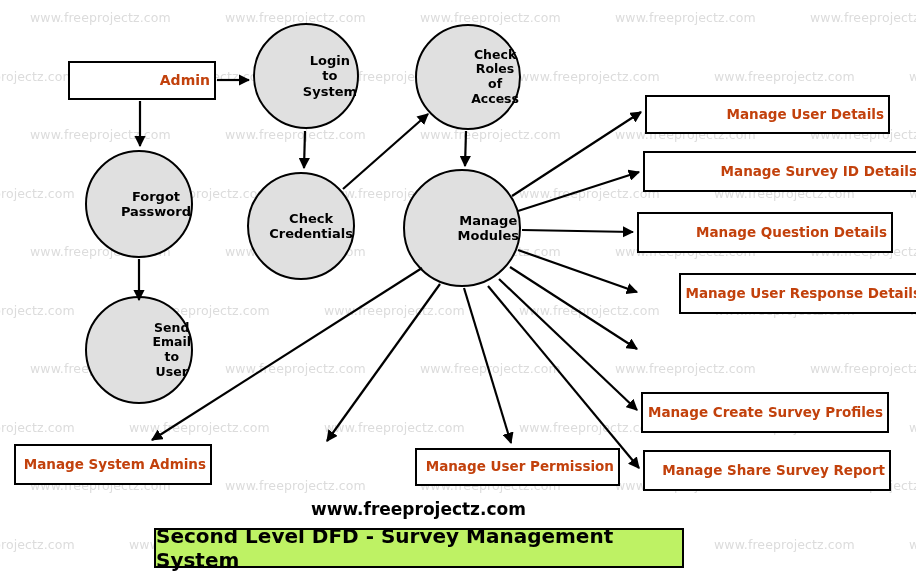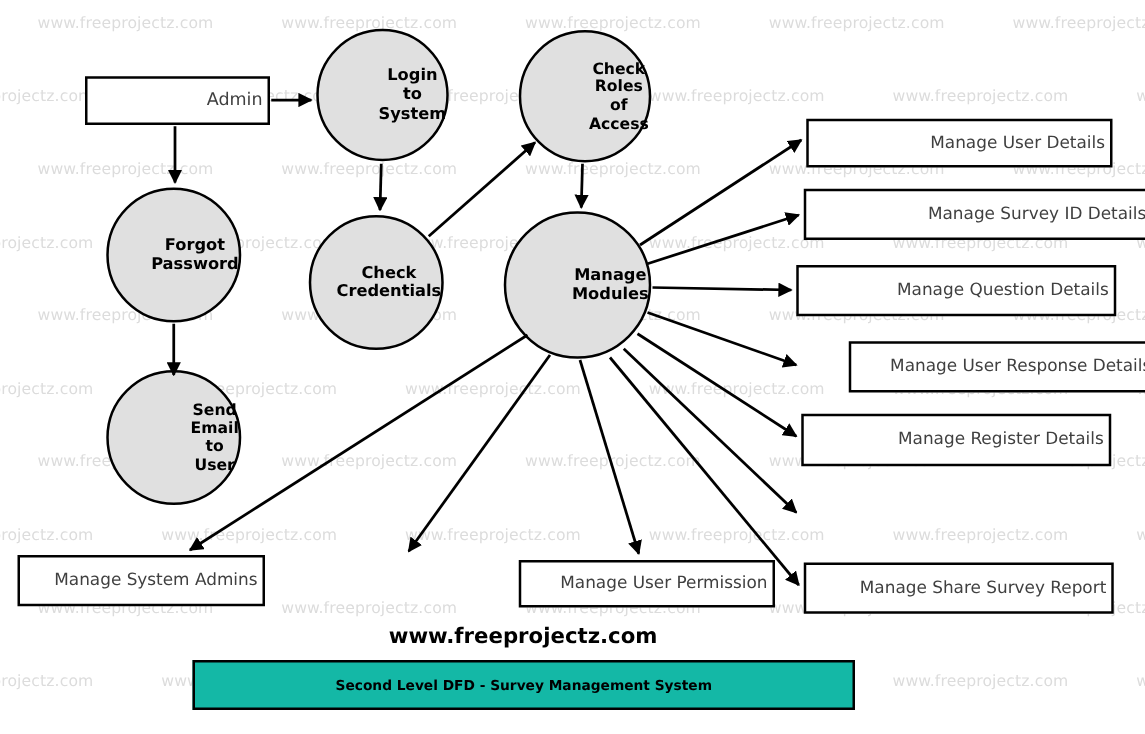--- a/index.html
+++ b/index.html
@@ -46,50 +46,50 @@
     z-index: 2;
     box-sizing: border-box;
     display: flex;
     align-items: center;
     justify-content: flex-end;
     text-align: center;
   }
   .entity, .datastore {
     background: #ffffff;
     border: 2.5px solid #000000;
-    font-weight: normal;
+    font-weight: bold;
     font-size: 13.5px;
-    color: #404040;
+    color: #c2410c;
     line-height: 1.15;
     padding: 2px 4px;
   }
   .entity {
     font-size: 14px;
   }
   .process {
     border-radius: 50%;
     background: #e0e0e0;
     border: 2.5px solid #000000;
     font-weight: bold;
     font-size: 13px;
     color: #000000;
     line-height: 1.18;
   }
   .process.small-text { font-size: 12.5px; }
   .titlebox {
     position: absolute;
     z-index: 2;
     box-sizing: border-box;
-    background: #14b8a6;
+    background: #bef264;
     border: 2.5px solid #000000;
     display: flex;
     align-items: center;
     justify-content: center;
     font-weight: bold;
-    font-size: 11px;
+    font-size: 20px;
     color: #000000;
   }
   .brandline {
     position: absolute;
     z-index: 2;
     font-weight: bold;
     font-size: 17px;
     color: #000000;
     white-space: nowrap;
   }
@@ -228,24 +228,24 @@
   </div>
 
   <div class="node datastore" style="left:637px; top:212px; width:256px; height:41px;">
     <span>Manage Question Details</span>
   </div>
 
   <div class="node datastore" style="left:679px; top:273px; width:248px; height:41px;">
     <span>Manage User Response Details</span>
   </div>
 
-  <div class="node datastore" style="left:641px; top:331px; width:248px; height:42px;">
-    <span>Manage Register Details</span>
-  </div>
-
+
+  <div class="node datastore" style="left:641px; top:392px; width:248px; height:41px;">
+    <span>Manage Create Survey Profiles</span>
+  </div>
 
   <div class="node datastore" style="left:643px; top:450px; width:248px; height:41px;">
     <span>Manage Share Survey Report</span>
   </div>
 
   <div class="node datastore" style="left:14px; top:444px; width:198px; height:41px;">
     <span>Manage System Admins</span>
   </div>
 
 

